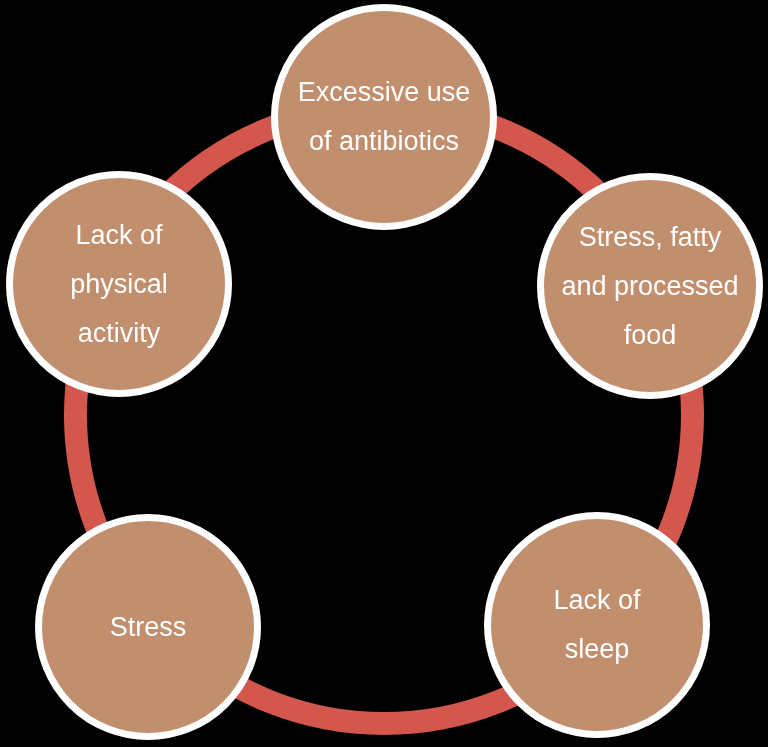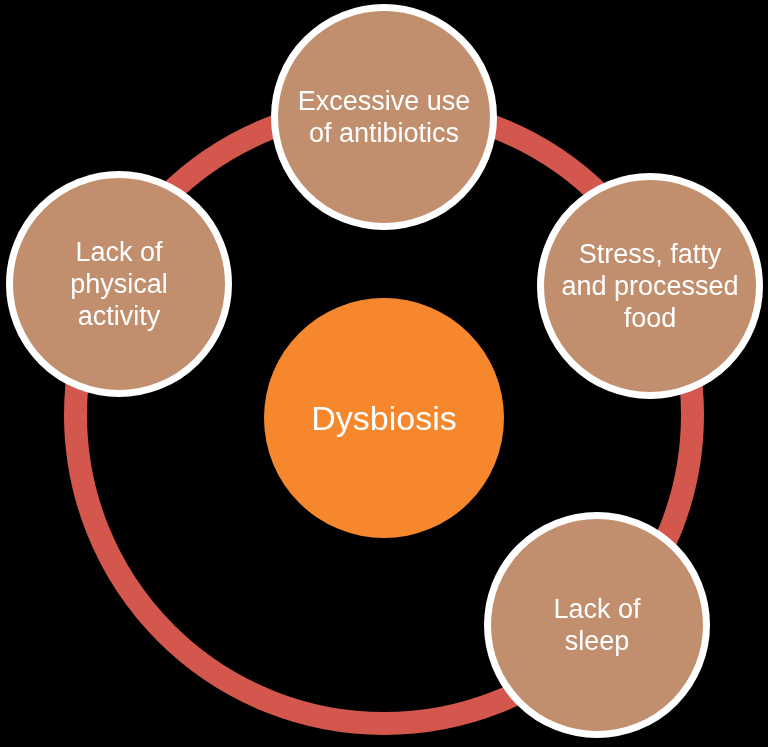--- a/index.html
+++ b/index.html
@@ -37,21 +37,21 @@
     border: 7px solid #ffffff;
     border-radius: 50%;
     z-index: 2;
     display: flex;
     align-items: center;
     justify-content: center;
   }
   .node-label {
     color: #ffffff;
     font-size: 27px;
-    line-height: 32px;
+    line-height: 49px;
     text-align: center;
     white-space: pre-line;
     font-weight: 400;
   }
   .node--top         { left: 271px; top: 4px; }
   .node--upper-left  { left: 6px;   top: 171px; }
   .node--upper-right { left: 537px; top: 173px; }
   .node--lower-left  { left: 35px;  top: 514px; }
   .node--lower-right { left: 484px; top: 512px; }
   
@@ -91,24 +91,24 @@
     <span class="node-label">Stress, fatty
 and processed
 food</span>
   </div>
 
   <div class="node node--lower-right">
     <span class="node-label">Lack of
 sleep</span>
   </div>
 
+  <div class="node node--lower-left">
+    <span class="node-label">Stress</span>
+  </div>
 
   <div class="node node--upper-left">
     <span class="node-label">Lack of
 physical
 activity</span>
   </div>
 
-  <div class="center-node">
-    <span class="center-label">Dysbiosis</span>
-  </div>
 
 </div>
 
 </body></html>

